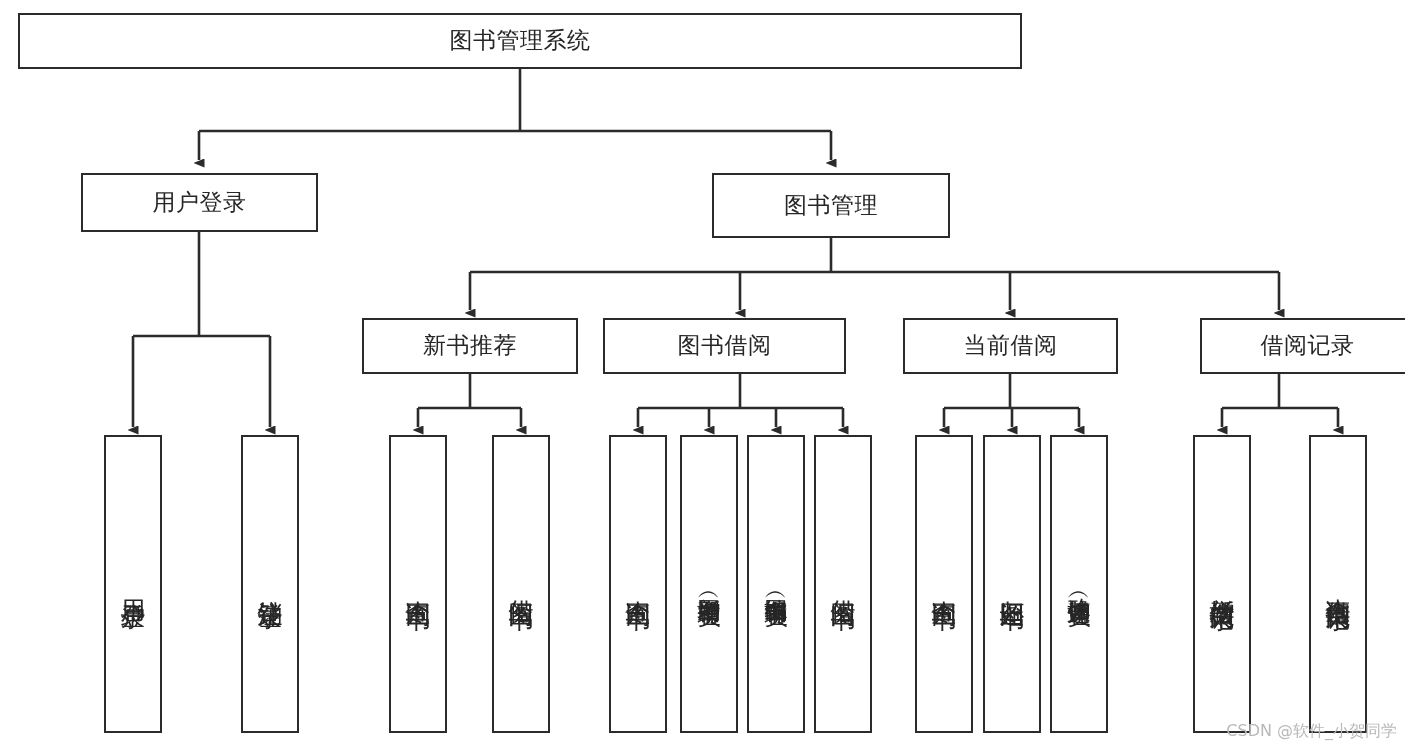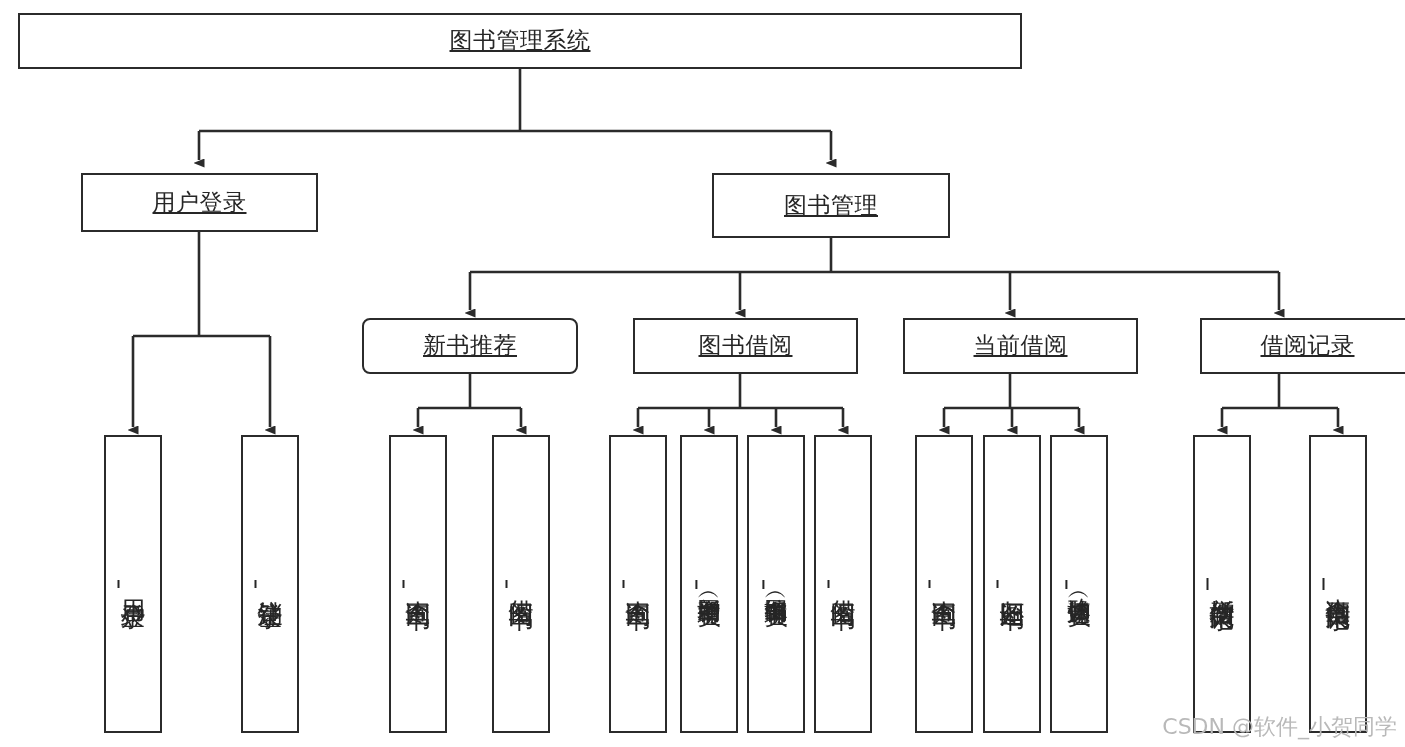--- a/index.html
+++ b/index.html
@@ -32,21 +32,20 @@
     align-items: center;
     justify-content: center;
     color: #262626;
     z-index: 2;
   }
   .node-label {
     display: block;
     line-height: 1.02;
     letter-spacing: 0.5px;
     white-space: nowrap;
-    text-decoration: underline;
   }
   
   .h-node .node-label {
     font-size: 23px;
   }
   
   .v-node {
     align-items: center;
     justify-content: center;
   }
@@ -58,21 +57,21 @@
     letter-spacing: 2px;
   }
   .v-node.narrow .node-label {
     font-size: 23px;
     letter-spacing: 1px;
   }
   #watermark {
     position: absolute;
     right: 8px;
     bottom: 5px;
-    font-size: 22px;
+    font-size: 16px;
     color: #b9b9b9;
     z-index: 5;
     white-space: nowrap;
     font-family: "DejaVu Sans", "Liberation Sans", sans-serif;
   }
 </style>
 </head>
 <body>
 
 <div id="canvas">
@@ -132,29 +131,29 @@
   </div>
 
   <div class="node h-node" style="left:81px; top:173px; width:237px; height:59px;">
     <span class="node-label">用户登录</span>
   </div>
 
   <div class="node h-node" style="left:712px; top:173px; width:238px; height:65px;">
     <span class="node-label">图书管理</span>
   </div>
 
-  <div class="node h-node" style="left:362px; top:318px; width:216px; height:56px;border-radius:8px;">
+  <div class="node h-node" style="left:362px; top:318px; width:216px; height:56px;">
     <span class="node-label">新书推荐</span>
   </div>
 
-  <div class="node h-node" style="left:633px; top:318px; width:225px; height:56px;justify-content:center;">
+  <div class="node h-node" style="left:603px; top:318px; width:243px; height:56px;justify-content:center;">
     <span class="node-label">图书借阅</span>
   </div>
 
-  <div class="node h-node" style="left:903px; top:318px; width:235px; height:56px;">
+  <div class="node h-node" style="left:903px; top:318px; width:215px; height:56px;">
     <span class="node-label">当前借阅</span>
   </div>
 
   <div class="node h-node" style="left:1172px; top:318px; width:215px; height:56px;margin-left:28px;">
     <span class="node-label">借阅记录</span>
   </div>
 
   <div class="node v-node" style="left:104px; top:435px; width:58px; height:298px;">
     <span class="node-label">用户登录</span>
   </div>

